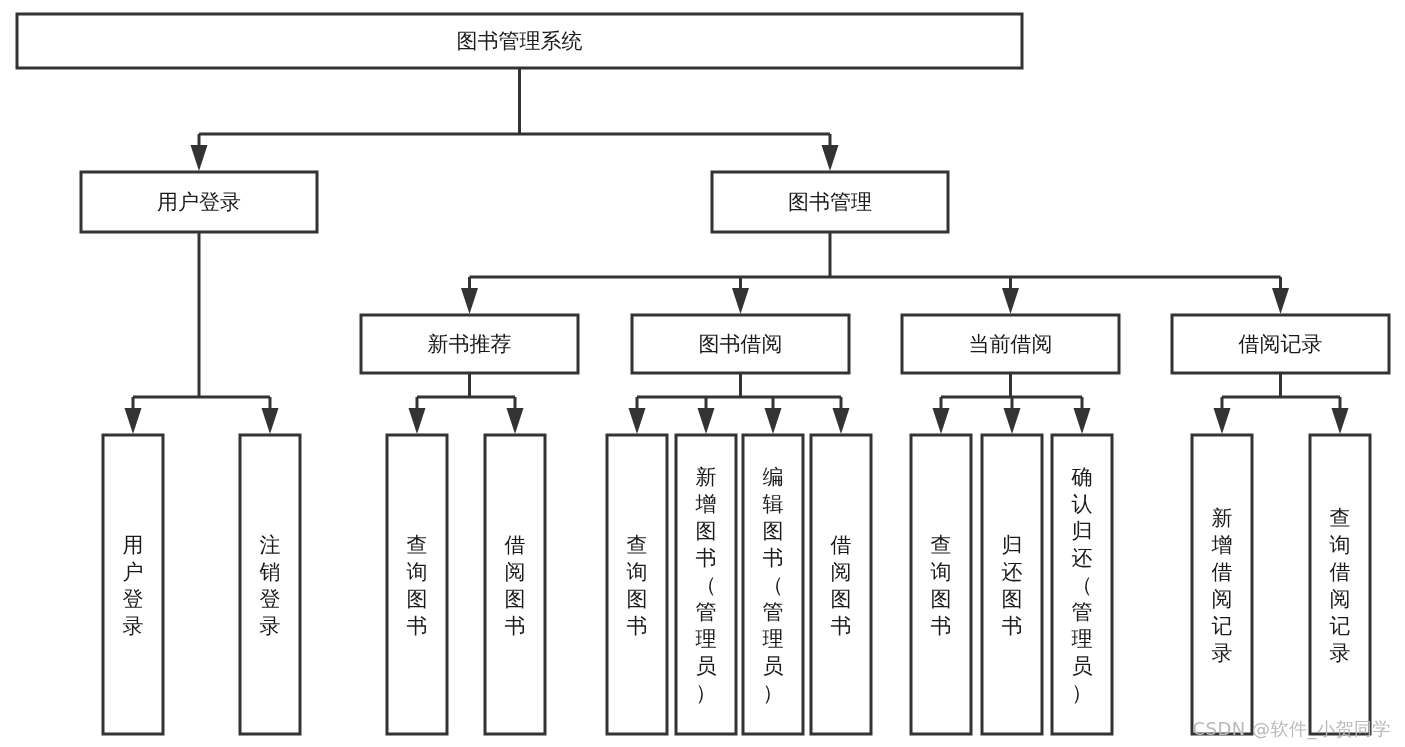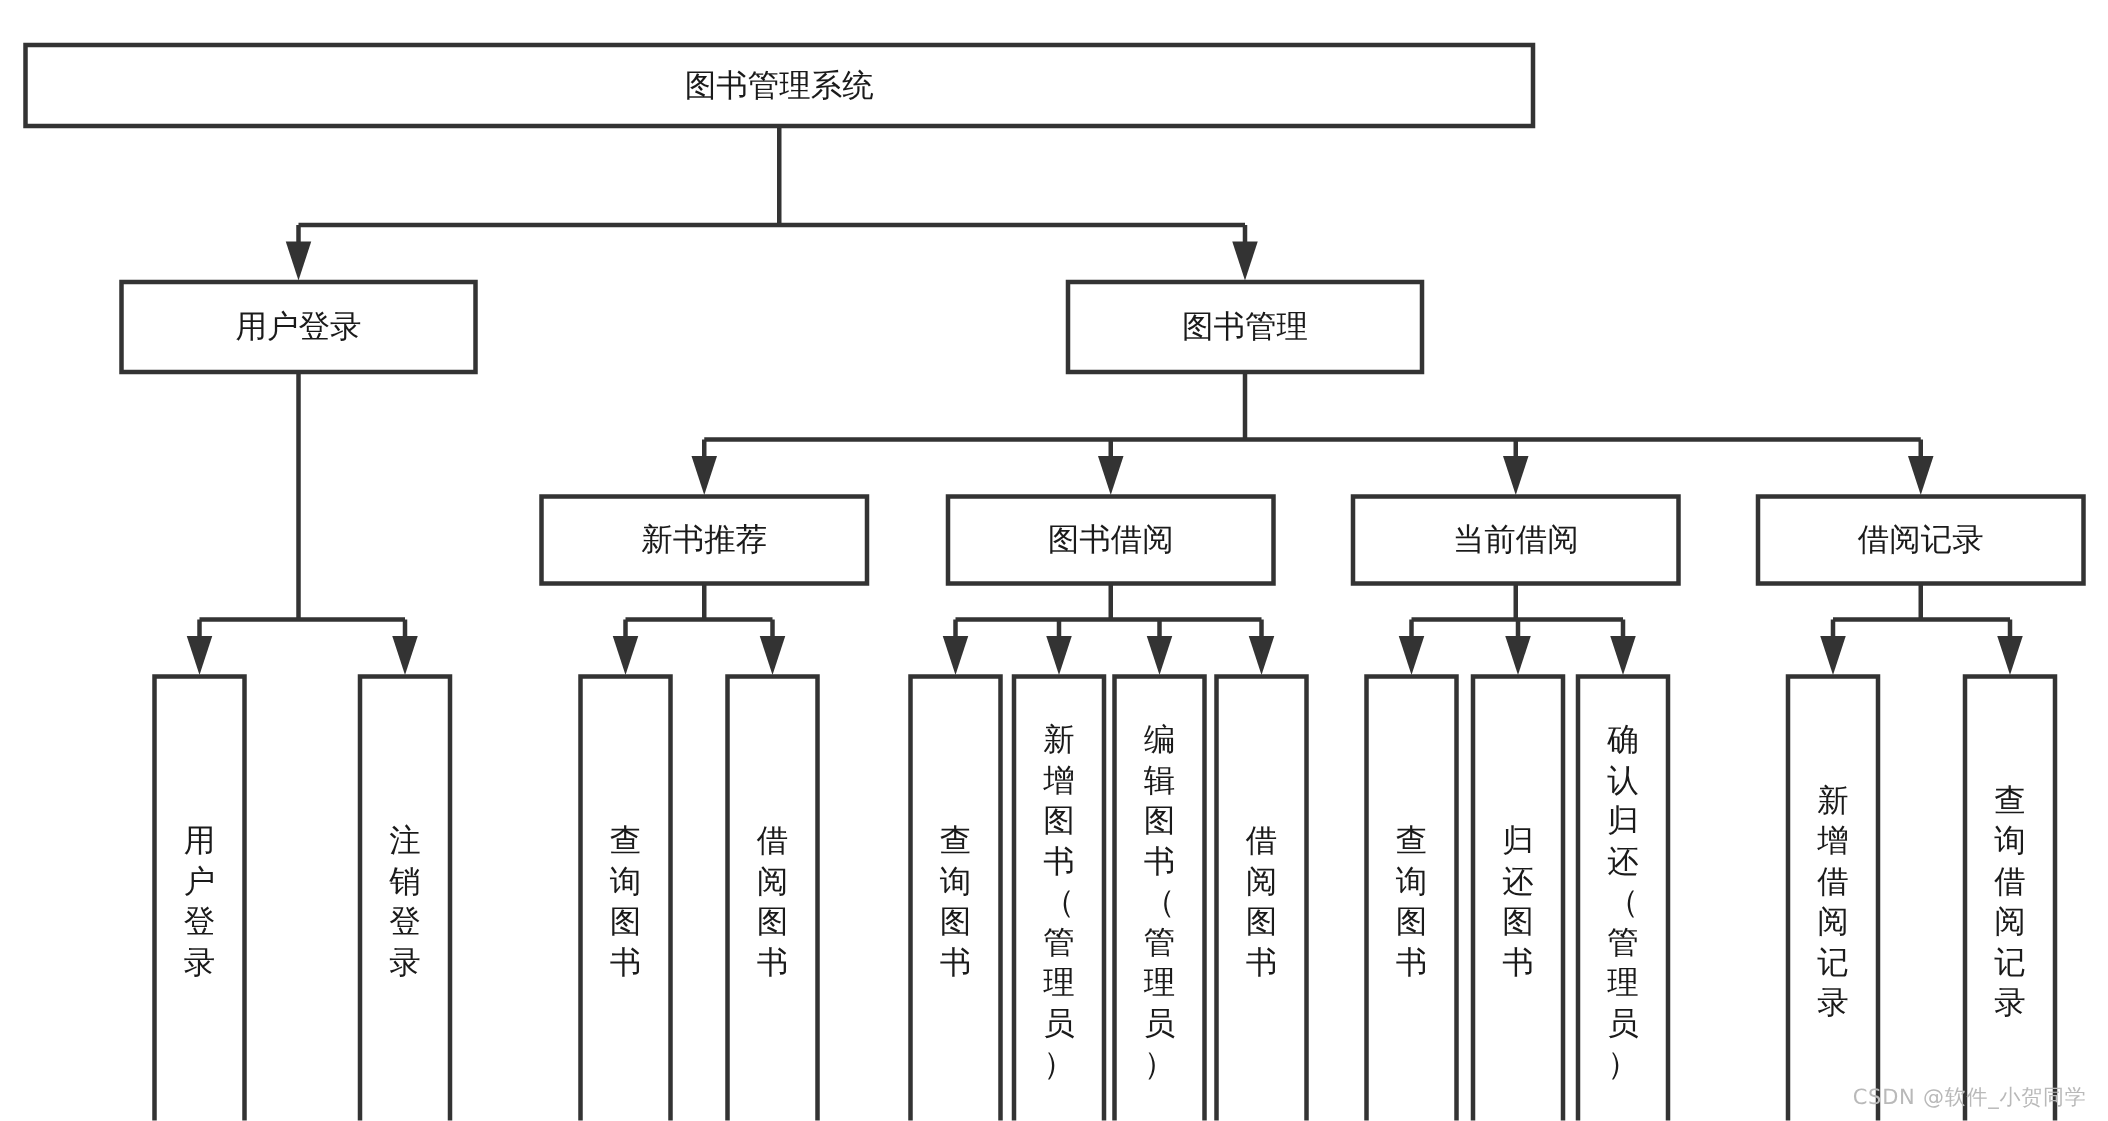--- a/index.html
+++ b/index.html
@@ -10,21 +10,21 @@
   body {
     width: 1405px;
     height: 747px;
     font-family: "DejaVu Sans", "Liberation Sans", sans-serif;
     overflow: hidden;
     position: relative;
   }
   #chart-root {
     position: absolute;
     left: 0;
-    top: 16px;
+    top: 0;
     width: 1405px;
     height: 557px;
   }
   .node-rect {
     fill: #ffffff;
     stroke: #333333;
     stroke-width: 3;
   }
   .connector {
     stroke: #333333;
@@ -46,21 +46,21 @@
     font-family: "DejaVu Sans", "Liberation Sans", sans-serif;
     font-size: 21px;
     fill: #1a1a1a;
     text-anchor: middle;
   }
   .watermark {
     position: absolute;
     right: 14px;
     bottom: 6px;
     font-family: "DejaVu Sans", "Liberation Sans", sans-serif;
-    font-size: 14px;
+    font-size: 18px;
     color: #b9b9b9;
     white-space: nowrap;
     letter-spacing: 0.5px;
     pointer-events: none;
   }
 </style>
 </head>
 <body>
 
 <div id="chart-root">

